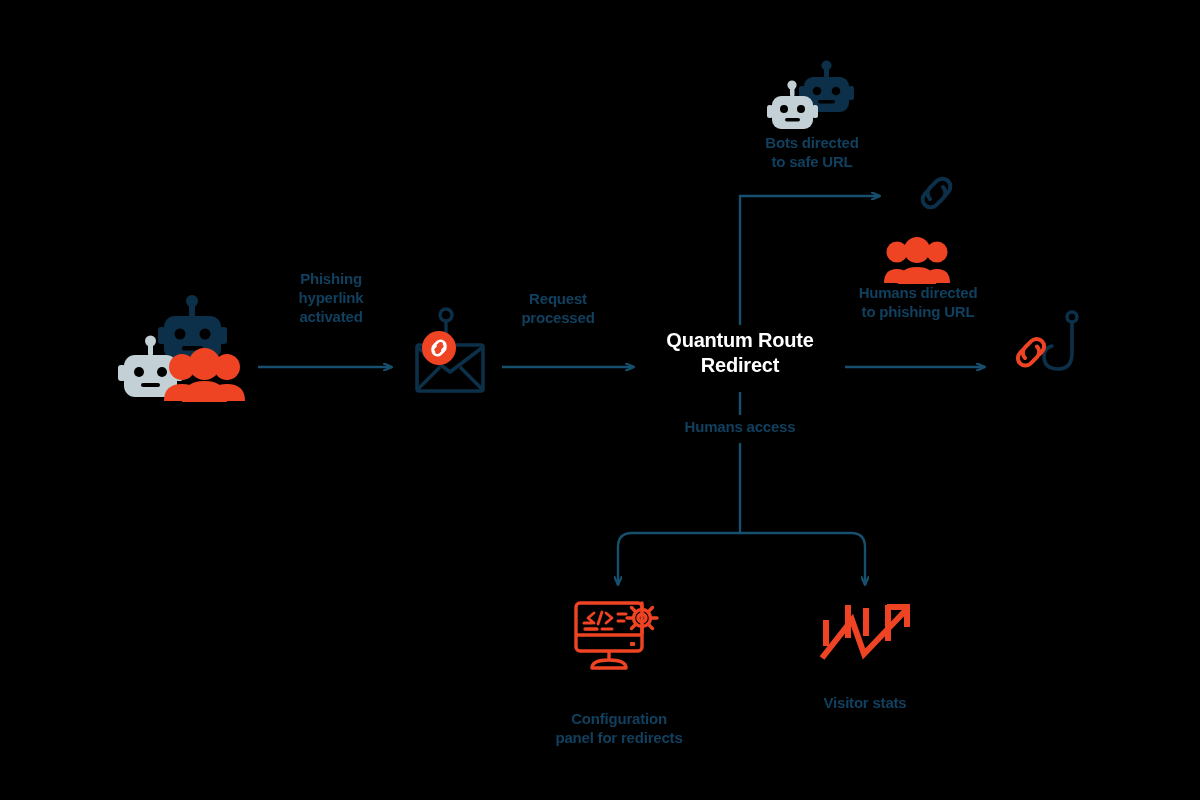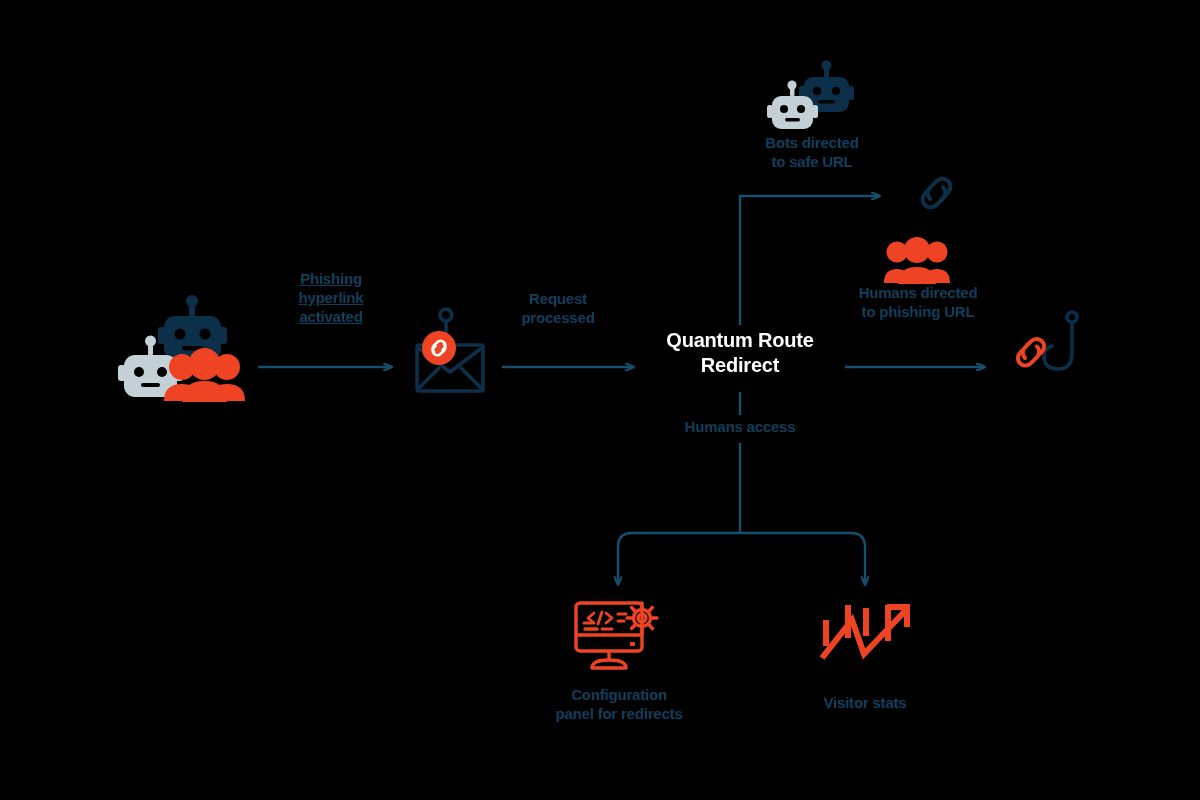--- a/index.html
+++ b/index.html
@@ -103,21 +103,21 @@
         <circle cx="70" cy="71" r="13"></circle>
         <circle cx="115" cy="71" r="13"></circle>
         <path d="M52 105 q0 -17 18 -17 q18 0 18 17 z"></path>
         <path d="M97 105 q0 -17 18 -17 q18 0 18 17 z"></path>
         <circle cx="92.5" cy="68" r="16"></circle>
         <path d="M70 106 q0 -21 22.5 -21 q22.5 0 22.5 21 z"></path>
       </g>
     </svg>
   </div>
 
-  <div class="lbl" style="left:265px; top:270px; width:132px;text-decoration:underline;">Phishing
+  <div class="lbl" style="left:265px; top:270px; width:132px;">Phishing
 hyperlink
 activated</div>
 
   <div class="icon" style="left:404px; top:306px;">
     <svg width="92" height="92" viewBox="0 0 92 92">
 
       <g fill="none" stroke="#0c3049" stroke-width="3.4" stroke-linecap="round">
         <circle cx="42" cy="9" r="6"></circle>
         <path d="M42 15 L42 40 q0 13 -12 13 q-11 0 -11 -10"></path>
       </g>
@@ -245,21 +245,21 @@
       <g fill="none" stroke="#ef4423" stroke-width="3.4">
         <circle cx="70" cy="20" r="8.5"></circle>
         <circle cx="70" cy="20" r="4"></circle>
         <path d="M70 5 L70 11 M70 29 L70 35 M55 20 L61 20 M79 20 L85 20
                  M59.5 9.5 L63.7 13.7 M76.3 26.3 L80.5 30.5
                  M80.5 9.5 L76.3 13.7 M63.7 26.3 L59.5 30.5" stroke-linecap="round"></path>
       </g>
     </svg>
   </div>
 
-  <div class="lbl" style="left:523px; top:686px; width:192px;">Configuration
+  <div class="lbl" style="left:523px; top:710px; width:192px;">Configuration
 panel for redirects</div>
 
   <div class="icon" style="left:818px; top:598px;">
     <svg width="98" height="72" viewBox="0 0 98 72">
       <g stroke="#ef4423" stroke-width="6" stroke-linecap="butt">
         <path d="M8 22 L8 48"></path>
         <path d="M30 7 L30 40"></path>
         <path d="M48 10 L48 38"></path>
         <path d="M70 7 L70 43"></path>
       </g>

